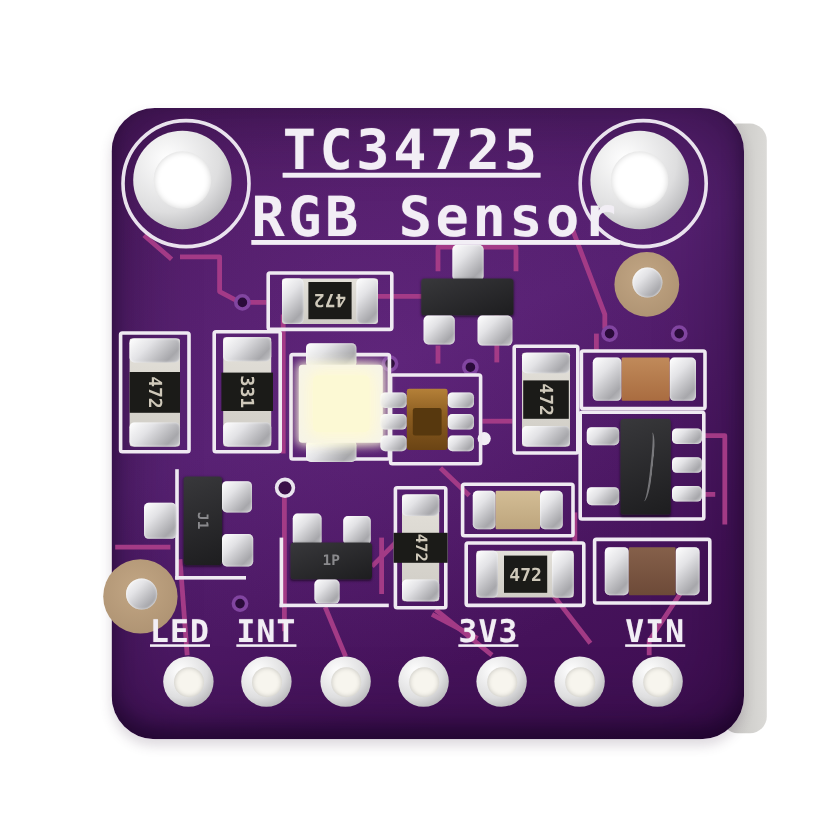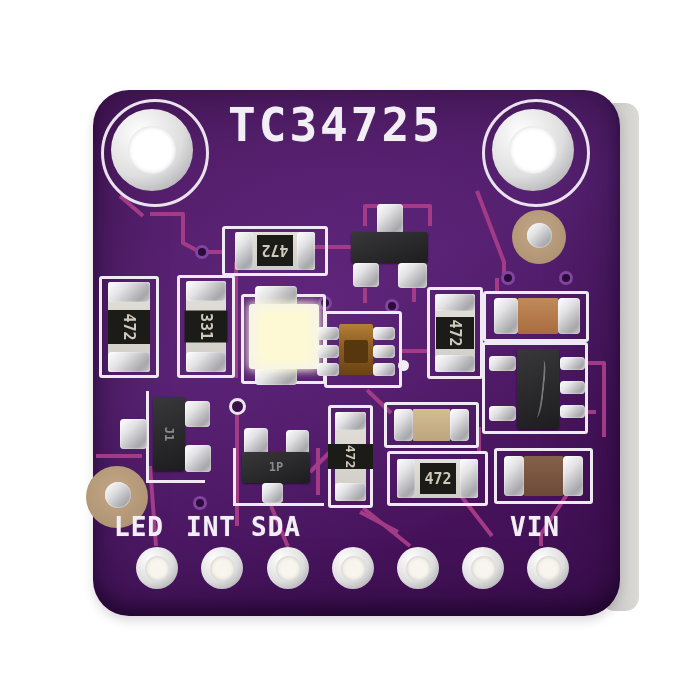--- a/index.html
+++ b/index.html
@@ -20,21 +20,21 @@
     left:93px; top:90px; width:527px; height:526px;
     background:
       radial-gradient(circle at 42% 40%, rgba(120,50,150,0.28), rgba(0,0,0,0) 60%),
       linear-gradient(155deg,#4f1b63 0%,#552070 42%,#45125a 78%,#3d0e50 100%);
     border-radius:36px; z-index:1;
     box-shadow: inset 0 0 70px rgba(15,0,25,0.45), inset 0 -10px 16px rgba(15,0,30,0.5), 0 5px 10px rgba(70,50,80,0.18);
   }
   #traces { left:93px; top:90px; z-index:2; }
 
   
-  .silk-text { color:#f2eef5; font-weight:bold; z-index:6; text-shadow:0 0 1px rgba(255,255,255,0.4); }
+  .silk-text { color:#f2eef5; font-weight:bold; text-align:center; z-index:6; text-shadow:0 0 1px rgba(255,255,255,0.4);text-decoration:underline; }
   .title { font-size:46px; letter-spacing:3px; line-height:1; }
   .pin-label { font-size:26px; letter-spacing:1px; top:512px; width:72px; }
 
   .outline { border:3px solid #efeaf2; border-radius:3px; z-index:3; }
   .outline-L { border-left:3px solid #efeaf2; border-bottom:3px solid #efeaf2; z-index:3; }
 
   
   .silver {
     background:linear-gradient(135deg,#ffffff 0%,#e3e3e6 35%,#a7a7ab 80%,#c9c9cc 100%);
     border-radius:4px; z-index:4; box-shadow:inset 0 0 2px rgba(255,255,255,0.9);
@@ -103,20 +103,21 @@
   <div class="abs hole-silk" style="left:101px;top:99px;width:102px;height:102px"></div>
   <div class="abs hole-ring" style="left:111px;top:109px;width:82px;height:82px">
     <div class="hole-core" style="width:48px;height:48px"></div>
   </div>
   <div class="abs hole-silk" style="left:482px;top:99px;width:102px;height:102px"></div>
   <div class="abs hole-ring" style="left:492px;top:109px;width:82px;height:82px">
     <div class="hole-core" style="width:48px;height:48px"></div>
   </div>
 
   <div class="abs silk-text title" style="left:228px;top:102px;width:230px">TC34725</div>
+  <div class="abs silk-text title" style="left:193px;top:158px;width:340px">RGB Sensor</div>
 
   <div class="abs tan-pad" style="left:86px;top:466px;width:62px;height:62px"></div>
   <div class="abs silver" style="left:105px;top:482px;width:26px;height:26px;border-radius:50%"></div>
   <div class="abs tan-pad" style="left:512px;top:210px;width:54px;height:54px"></div>
   <div class="abs silver" style="left:527px;top:223px;width:25px;height:25px;border-radius:50%"></div>
 
   <div class="abs via" style="left:195px;top:245px;width:14px;height:14px"></div>
   <div class="abs via" style="left:318px;top:296px;width:14px;height:14px"></div>
   <div class="abs via" style="left:385px;top:299px;width:14px;height:14px"></div>
   <div class="abs via" style="left:193px;top:496px;width:14px;height:14px"></div>
@@ -215,21 +216,21 @@
   <div class="abs silver" style="left:460px;top:459px;width:18px;height:39px"></div>
   <div class="abs band" style="left:420px;top:463px;width:36px;height:31px">472</div>
 
   <div class="abs outline" style="left:494px;top:448px;width:93px;height:50px"></div>
   <div class="abs silver" style="left:504px;top:456px;width:20px;height:40px"></div>
   <div class="abs cap-center" style="left:524px;top:456px;width:39px;height:40px;background:linear-gradient(180deg,#85604a,#6d4a38)"></div>
   <div class="abs silver" style="left:563px;top:456px;width:20px;height:40px"></div>
 
   <div class="abs silk-text pin-label" style="left:114px">LED</div>
   <div class="abs silk-text pin-label" style="left:186px">INT</div>
-  <div class="abs silk-text pin-label" style="left:251px">SDA</div>
+  <div class="abs silk-text pin-label" style="left:371px">3V3</div>
   <div class="abs silk-text pin-label" style="left:510px">VIN</div>
 
   <div class="abs hole-ring" style="left:136px;top:547px;width:42px;height:42px">
       <div class="pin-core" style="width:25px;height:25px"></div>
     </div>
   <div class="abs hole-ring" style="left:201px;top:547px;width:42px;height:42px">
       <div class="pin-core" style="width:25px;height:25px"></div>
     </div>
   <div class="abs hole-ring" style="left:267px;top:547px;width:42px;height:42px">
       <div class="pin-core" style="width:25px;height:25px"></div>

